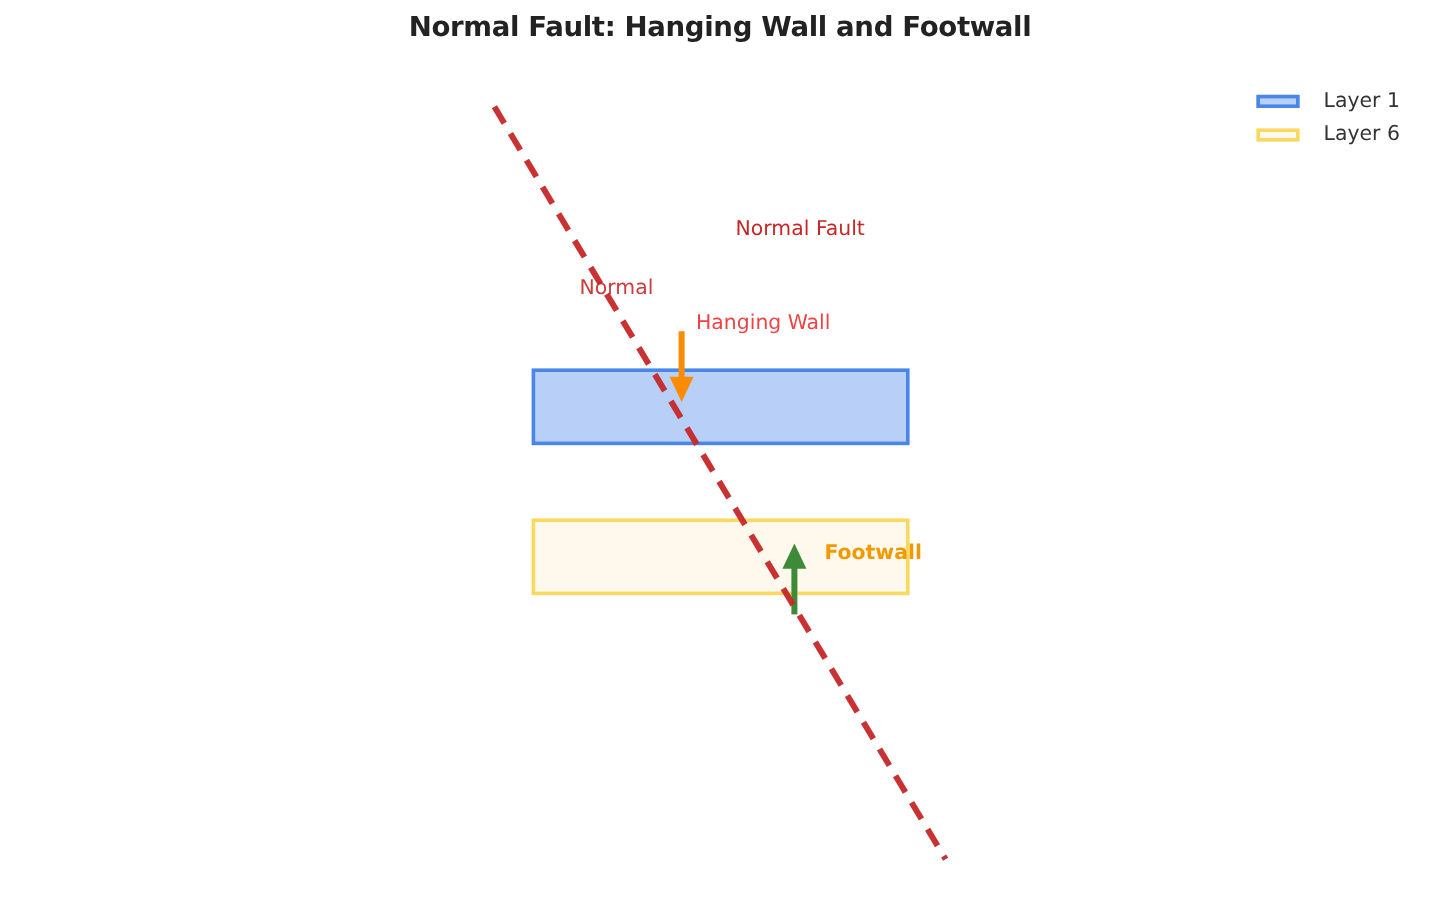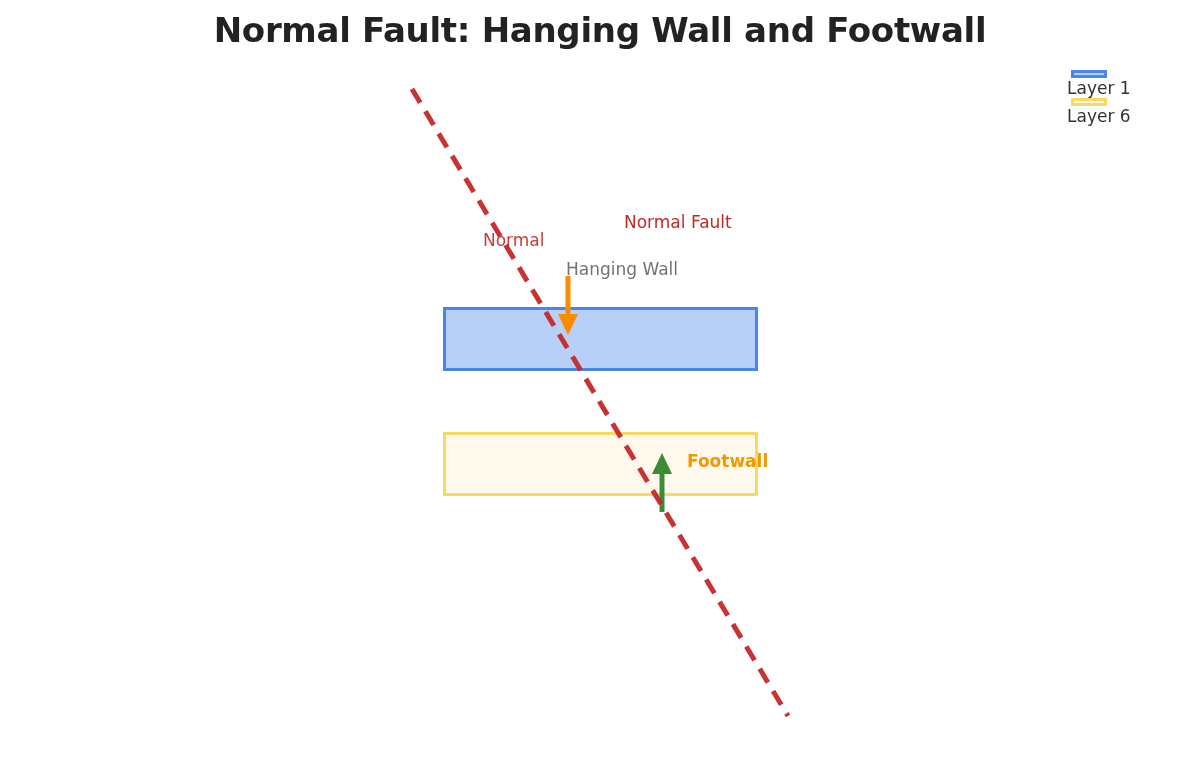--- a/index.html
+++ b/index.html
@@ -1,22 +1,22 @@
 <!DOCTYPE html>
 <html><head>
   <meta charset="utf-8">
   <style>
     html, body { margin: 0; padding: 0; background: #ffffff; }
     body { width: 1200px; height: 763px; position: relative; overflow: hidden;
            font-family: "DejaVu Sans", sans-serif; }
     .title { position: absolute; left: 0; top: 10px; width: 1200px; text-align: center;
-             font-size: 34px; font-weight: bold; color: #222222; letter-spacing: -0.3px; }
+             font-size: 23px; font-weight: bold; color: #222222; letter-spacing: -0.3px; }
     svg.canvas { position: absolute; left: 0; top: 0; }
     .legend { position: absolute; left: 1047px; top: 70px; }
-    .legend-item { display: flex; align-items: center; height: 28px; flex-direction: column; }
+    .legend-item { display: flex; align-items: center; height: 28px; }
     .swatch { width: 36px; height: 11px; box-sizing: border-box; border-width: 3px; border-style: solid; }
     .legend-label { margin-left: 20px; font-size: 17px; color: #333333; }
     .label { position: absolute; font-size: 17px; white-space: nowrap; }
   </style>
 </head>
 <body>
 
 <div class="title">Normal Fault: Hanging Wall and Footwall</div>
 
 <svg class="canvas" width="1200" height="763" viewBox="0 0 1200 763">
@@ -31,23 +31,23 @@
   </g>
 
   <g>
     <line x1="662" y1="512" x2="662" y2="470" stroke="#3d8b37" stroke-width="5"></line>
     <polygon points="652,474 672,474 662,453" fill="#3d8b37"></polygon>
   </g>
 
   <line x1="412" y1="89" x2="788" y2="716" stroke="#c62828" stroke-width="5" stroke-dasharray="16,10" opacity="0.95"></line>
 </svg>
 
-<div class="label" style="left:613px; top:212px; color:#c62828;margin-left:11px;">Normal Fault</div>
+<div class="label" style="left:613px; top:181px; color:#c62828;">Normal Fault</div>
 <div class="label" style="left:483px; top:230px; color:#c62828; opacity:0.9;">Normal</div>
-<div class="label" style="left:566px; top:259px; color:#737373;">Hanging Wall</div>
+<div class="label" style="left:580px; top:259px; color:#ef4444;">Hanging Wall</div>
 <div class="label" style="left:687px; top:451px; color:#f29900;font-weight:bold;">Footwall</div>
 
 <div class="legend">
   <div class="legend-item">
     <div class="swatch" style="background:#b8d0f7; border-color:#4a86e8;"></div>
     <span class="legend-label">Layer 1</span>
   </div>
   <div class="legend-item">
     <div class="swatch" style="background:#fef9ec; border-color:#fad961;"></div>
     <span class="legend-label">Layer 6</span>

